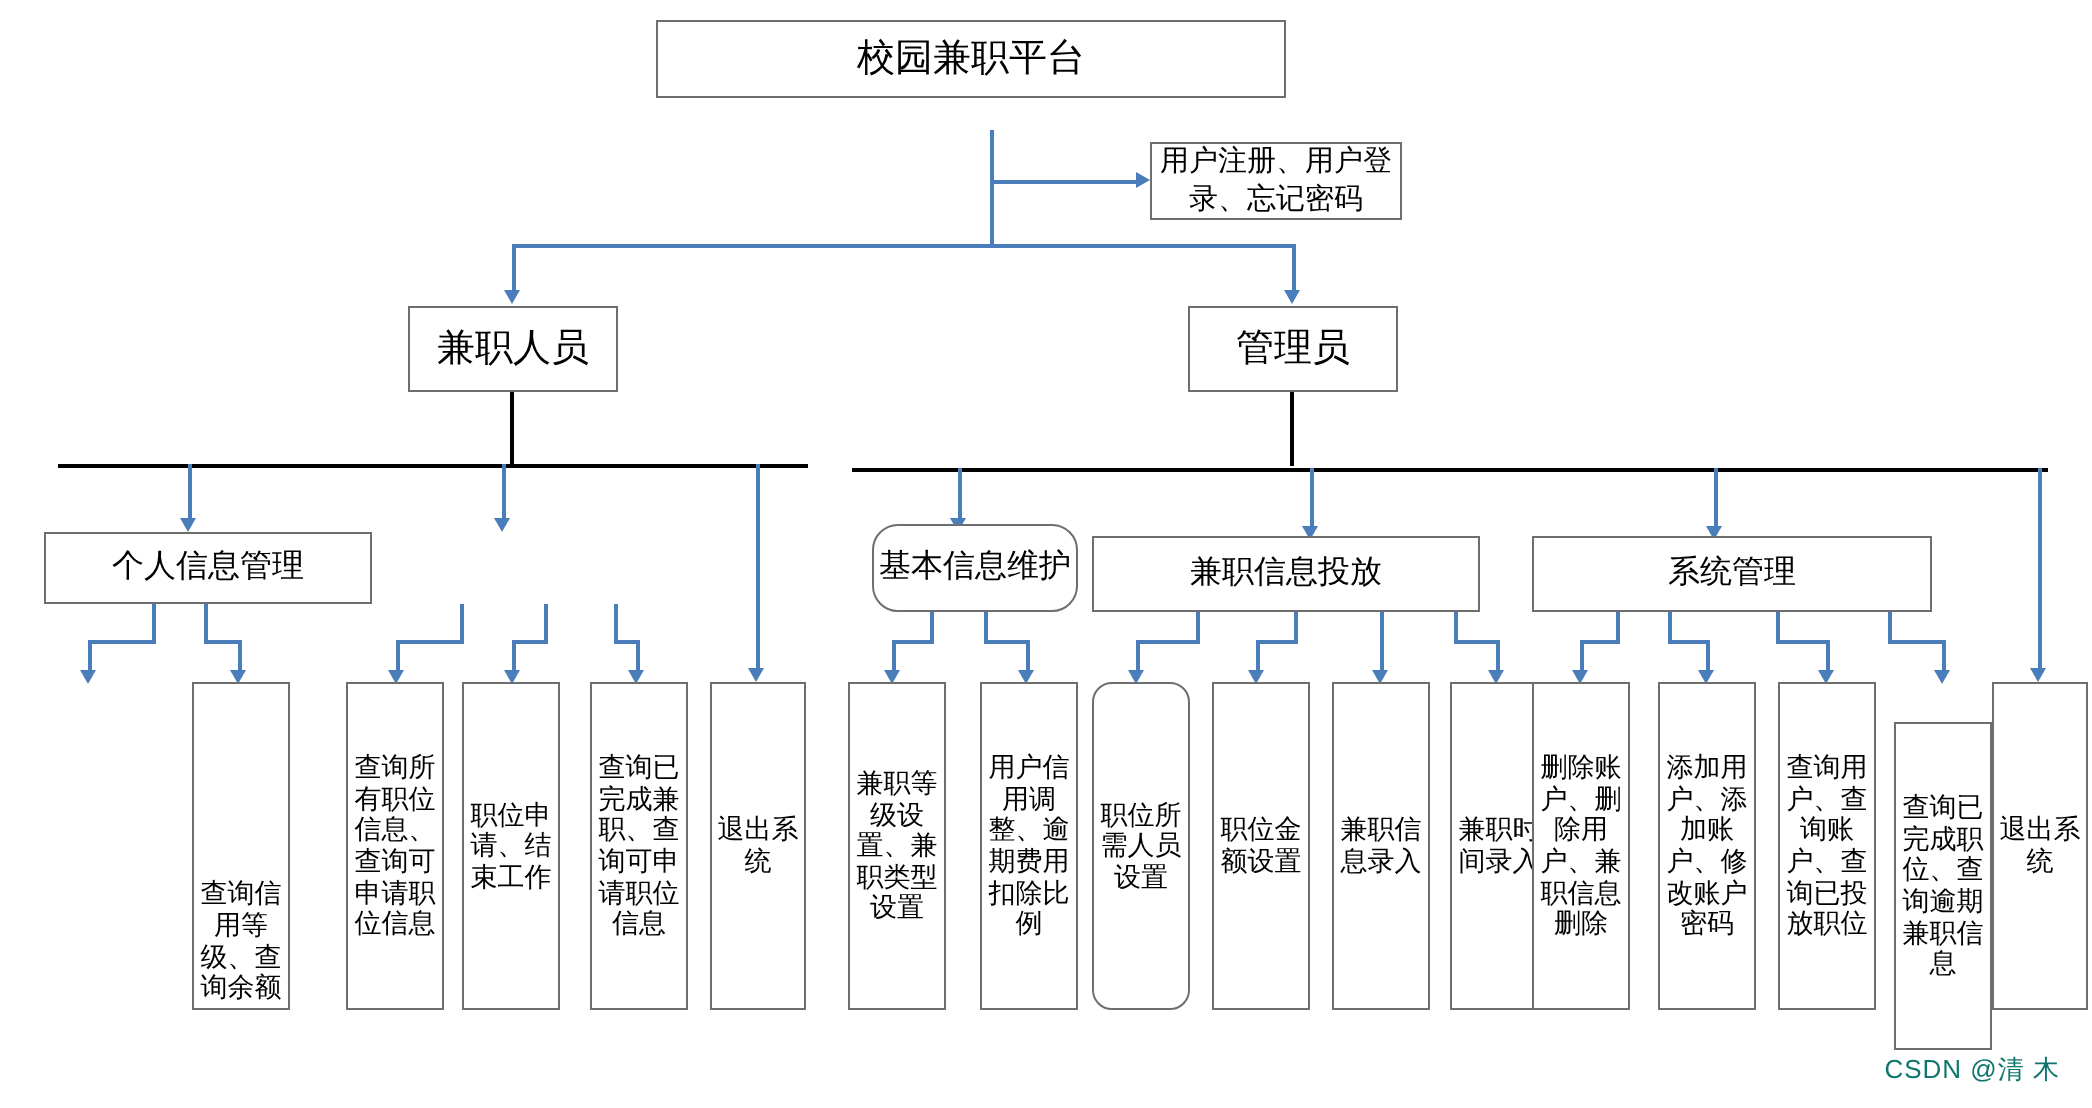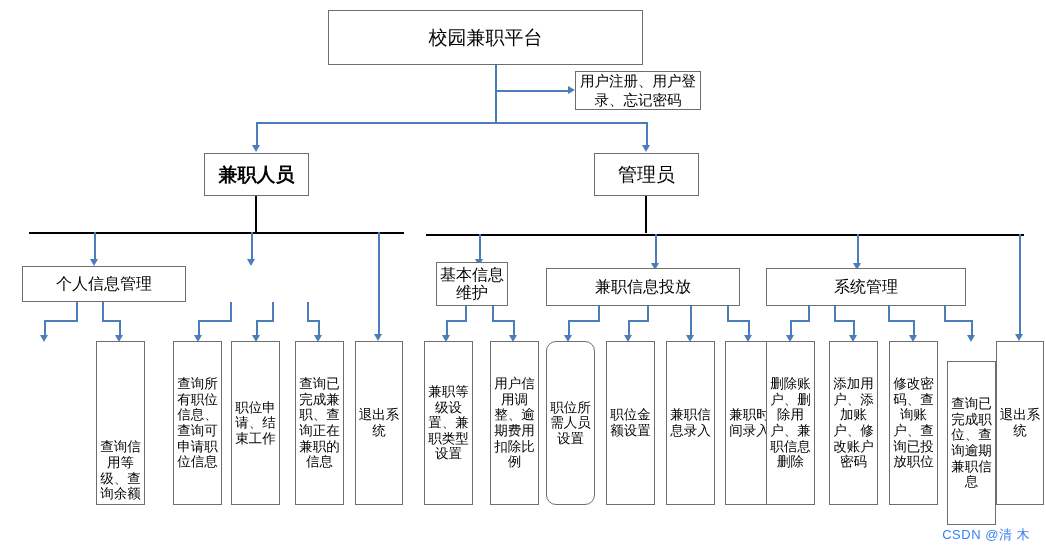--- a/index.html
+++ b/index.html
@@ -74,50 +74,50 @@
     border-bottom:4.5px solid transparent;
     border-right:0;
   }
 
   
   #watermark{
     position:absolute;
     right:16px;
     bottom:10px;
     font-size:13px;
-    color:#3b82f6;
+    color:#0f766e;
     letter-spacing:.5px;
     user-select:none;
   }
 </style>
 </head>
 <body>
 
 <div id="canvas">
 
-  <div class="box title" style="left:328px;top:10px;width:315px;height:55px;">
+  <div class="box title" style="left:328px;top:10px;width:315px;height:39px;">
     <span>校园兼职平台</span>
   </div>
 
   <div class="ln v" style="left:495px;top:65px;height:58px;"></div>
 
   <div class="ln h" style="left:495px;top:90px;width:74px;"></div>
   <div class="arw right" style="left:568px;top:86px;"></div>
 
   <div class="box note" style="left:575px;top:71px;width:126px;height:39px;">
     <span>用户注册、用户登录、忘记密码</span>
   </div>
 
   <div class="ln h" style="left:256px;top:122px;width:391px;"></div>
   <div class="ln v" style="left:256px;top:122px;height:24px;"></div>
   <div class="arw" style="left:252px;top:145px;"></div>
   <div class="ln v" style="left:646px;top:122px;height:24px;"></div>
   <div class="arw" style="left:642px;top:145px;"></div>
 
-  <div class="box role" style="left:204px;top:153px;width:105px;height:43px;font-weight:bold;">
+  <div class="box role" style="left:204px;top:153px;width:105px;height:43px;">
     <span>兼职人员</span>
   </div>
   <div class="box role" style="left:594px;top:153px;width:105px;height:43px;">
     <span>管理员</span>
   </div>
 
   <div class="ln blk v" style="left:255px;top:196px;height:37px;"></div>
   <div class="ln blk v" style="left:645px;top:196px;height:37px;"></div>
 
   <div class="ln blk h" style="left:29px;top:232px;width:375px;"></div>
@@ -140,21 +140,21 @@
 
   <div class="ln v" style="left:857px;top:234px;height:30px;"></div>
   <div class="arw" style="left:853px;top:263px;"></div>
 
   <div class="ln v" style="left:1019px;top:234px;height:101px;"></div>
   <div class="arw" style="left:1015px;top:334px;"></div>
 
   <div class="box mid" style="left:22px;top:266px;width:164px;height:36px;">
     <span>个人信息管理</span>
   </div>
-  <div class="box mid two-line" style="left:436px;top:262px;width:72px;height:44px;">
+  <div class="box mid two-line" style="left:436px;top:262px;width:103px;height:44px;border-radius:13px;">
     <span>基本信息维护</span>
   </div>
   <div class="box mid" style="left:546px;top:268px;width:194px;height:38px;">
     <span>兼职信息投放</span>
   </div>
   <div class="box mid" style="left:766px;top:268px;width:200px;height:38px;">
     <span>系统管理</span>
   </div>
 
   <div class="ln v" style="left:76px;top:302px;height:19px;"></div>
@@ -233,21 +233,21 @@
   <div class="leaf" style="left:96px;top:341px;width:49px;height:164px;align-items:flex-end;">
     <span class="t">查询信用等级、查询余额</span>
   </div>
   <div class="leaf" style="left:173px;top:341px;width:49px;height:164px;">
     <span class="t">查询所有职位信息、查询可申请职位信息</span>
   </div>
   <div class="leaf" style="left:231px;top:341px;width:49px;height:164px;">
     <span class="t">职位申请、结束工作</span>
   </div>
   <div class="leaf" style="left:295px;top:341px;width:49px;height:164px;">
-    <span class="t">查询已完成兼职、查询正在兼职的信息</span>
+    <span class="t">查询已完成兼职、查询可申请职位信息</span>
   </div>
   <div class="leaf" style="left:355px;top:341px;width:48px;height:164px;">
     <span class="t">退出系统</span>
   </div>
 
   <div class="leaf" style="left:424px;top:341px;width:49px;height:164px;">
     <span class="t">兼职等级设置、兼职类型设置</span>
   </div>
   <div class="leaf" style="left:490px;top:341px;width:49px;height:164px;">
     <span class="t">用户信用调整、逾期费用扣除比例</span>
@@ -264,21 +264,21 @@
   <div class="leaf" style="left:666px;top:341px;width:49px;height:164px;">
     <span class="t">兼职信息录入</span>
   </div>
   <div class="leaf" style="left:766px;top:341px;width:49px;height:164px;">
     <span class="t">删除账户、删除用户、兼职信息删除</span>
   </div>
   <div class="leaf" style="left:829px;top:341px;width:49px;height:164px;">
     <span class="t">添加用户、添加账户、修改账户密码</span>
   </div>
   <div class="leaf" style="left:889px;top:341px;width:49px;height:164px;">
-    <span class="t">修改密码、查询账户、查询已投放职位</span>
+    <span class="t">查询用户、查询账户、查询已投放职位</span>
   </div>
   <div class="leaf" style="left:947px;top:341px;width:49px;height:164px;margin-top:20px;">
     <span class="t">查询已完成职位、查询逾期兼职信息</span>
   </div>
   <div class="leaf" style="left:996px;top:341px;width:48px;height:164px;">
     <span class="t">退出系统</span>
   </div>
 
   <div id="watermark">CSDN @清 木</div>
 

